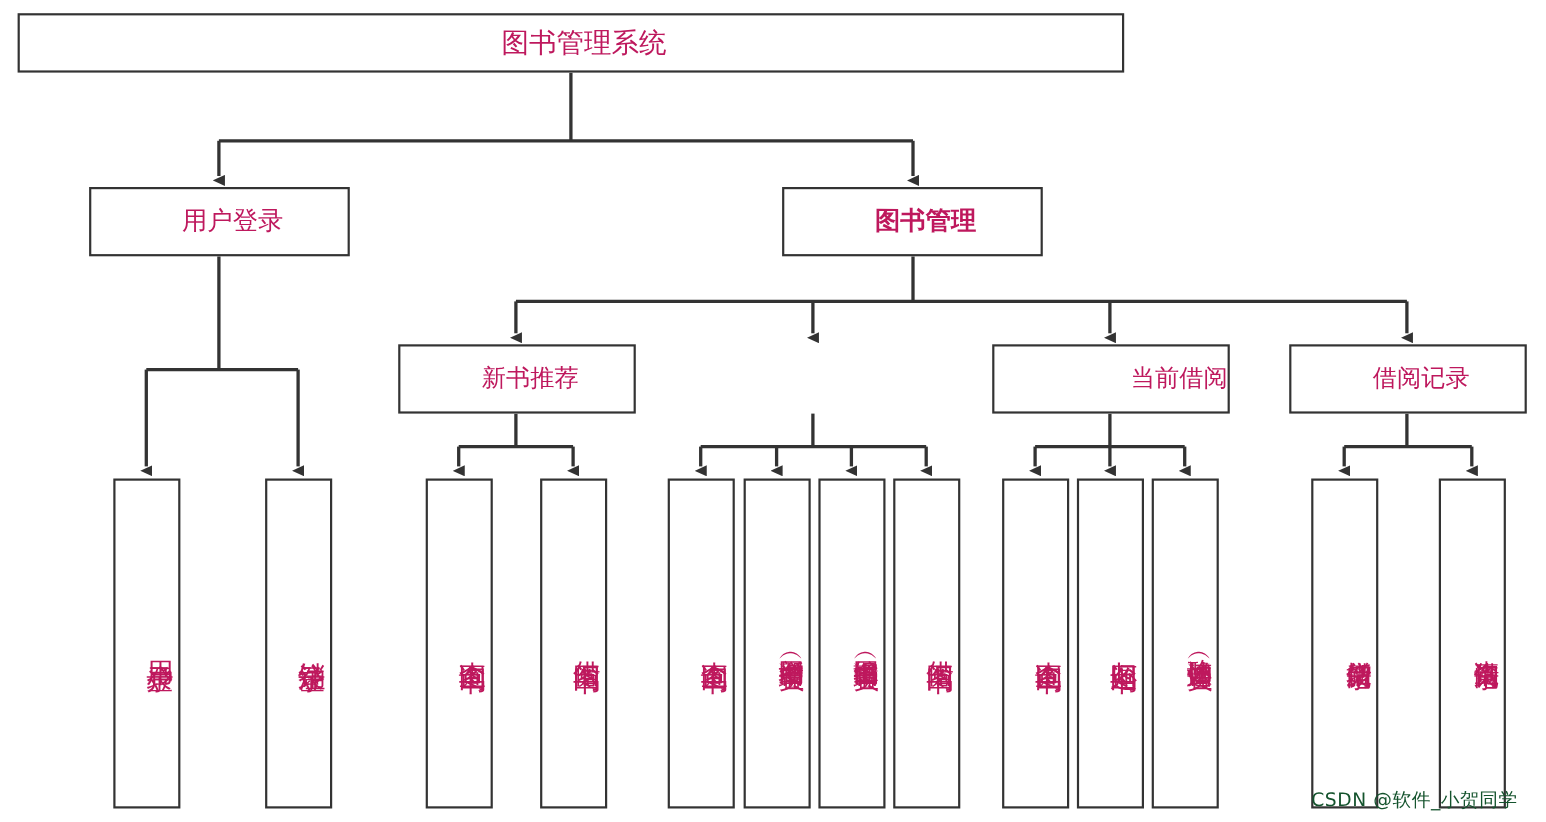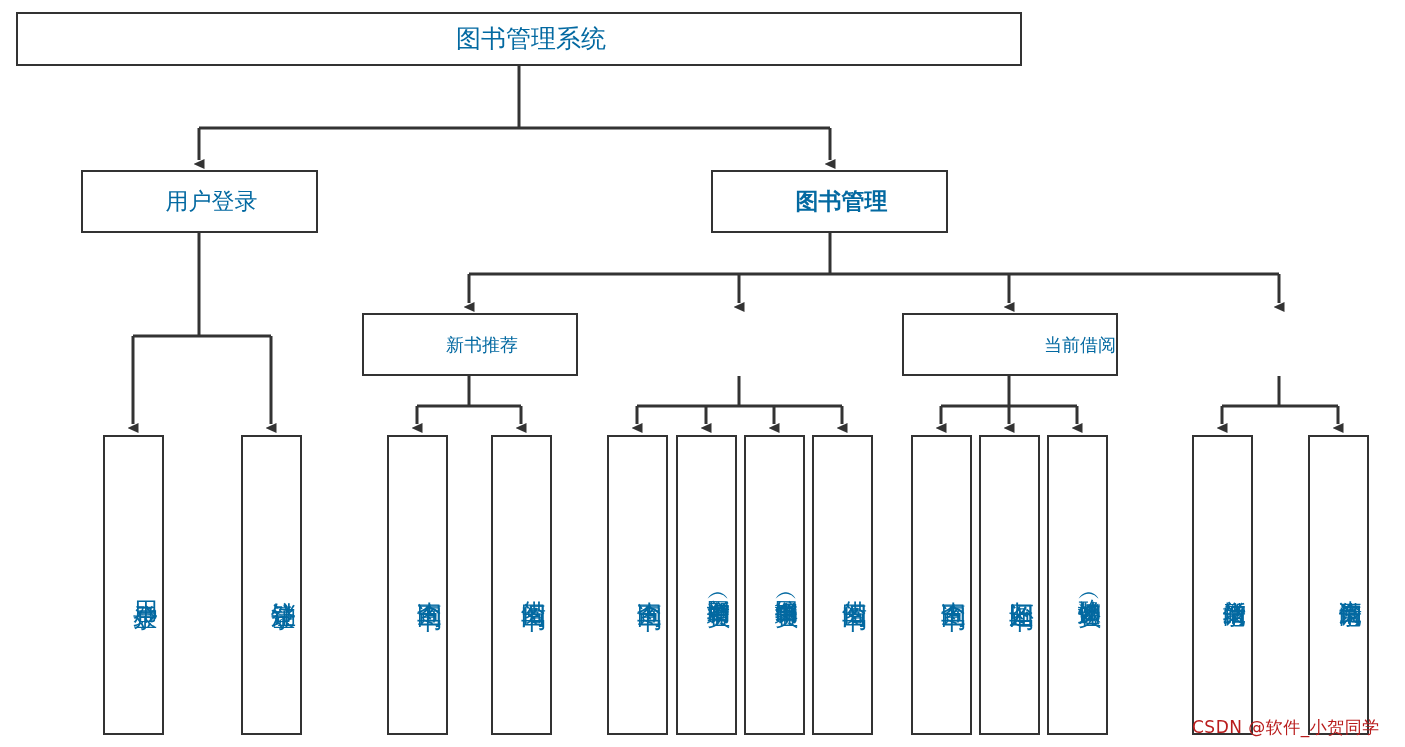--- a/index.html
+++ b/index.html
@@ -27,57 +27,57 @@
     pointer-events: none;
   }
   .node {
     position: absolute;
     box-sizing: border-box;
     border: 2.5px solid #333333;
     background: #ffffff;
     display: flex;
     align-items: center;
     justify-content: center;
-    color: #0369a1;
+    color: #be185d;
     line-height: 1.18;
     padding-left: 24px;
   }
   .node .label {
     display: block;
     text-align: center;
     white-space: nowrap;
   }
   .node.root {
     font-size: 25px;
   }
   .node.lvl1 {
     font-size: 23px;
   }
   .node.lvl2 {
-    font-size: 18px;
+    font-size: 22px;
   }
   .node.leaf {
     align-items: center;
     justify-content: center;
   }
   .node.leaf .label {
     writing-mode: vertical-rl;
     text-orientation: upright;
     font-size: 25px;
     letter-spacing: 2px;
     line-height: 1;
   }
   .node.leaf.narrow .label {
     font-size: 23px;
     letter-spacing: 1px;
   }
   .watermark {
     position: absolute;
     font-size: 17px;
-    color: #b91c1c;
+    color: #14532d;
     white-space: nowrap;
     letter-spacing: 0.5px;
   }
 </style>
 </head>
 <body>
 
 <div id="canvas">
 
   <svg id="wires" viewBox="0 0 1405 747" xmlns="http://www.w3.org/2000/svg">
@@ -140,20 +140,23 @@
   <div class="node lvl1" style="left:711px; top:170px; width:237px; height:63px;font-weight:bold;">
     <span class="label">图书管理</span>
   </div>
 
   <div class="node lvl2" style="left:362px; top:313px; width:216px; height:63px;">
     <span class="label">新书推荐</span>
   </div>
   <div class="node lvl2" style="left:902px; top:313px; width:216px; height:63px;justify-content:flex-end;">
     <span class="label">当前借阅</span>
   </div>
+  <div class="node lvl2" style="left:1172px; top:313px; width:216px; height:63px;">
+    <span class="label">借阅记录</span>
+  </div>
 
   <div class="node leaf" style="left:103px; top:435px; width:61px; height:300px;">
     <span class="label">用户登录</span>
   </div>
   <div class="node leaf" style="left:241px; top:435px; width:61px; height:300px;">
     <span class="label">注销登录</span>
   </div>
 
   <div class="node leaf" style="left:387px; top:435px; width:61px; height:300px;">
     <span class="label">查询图书</span>

